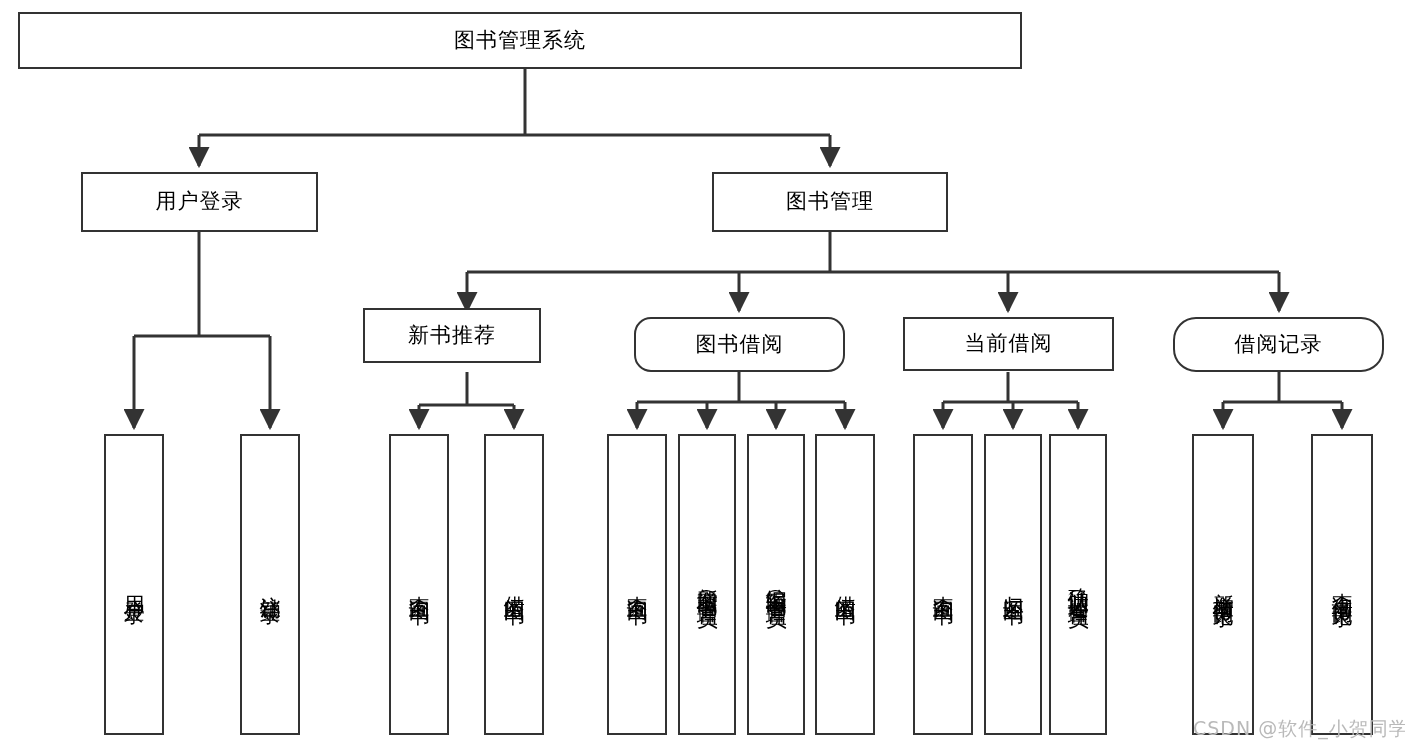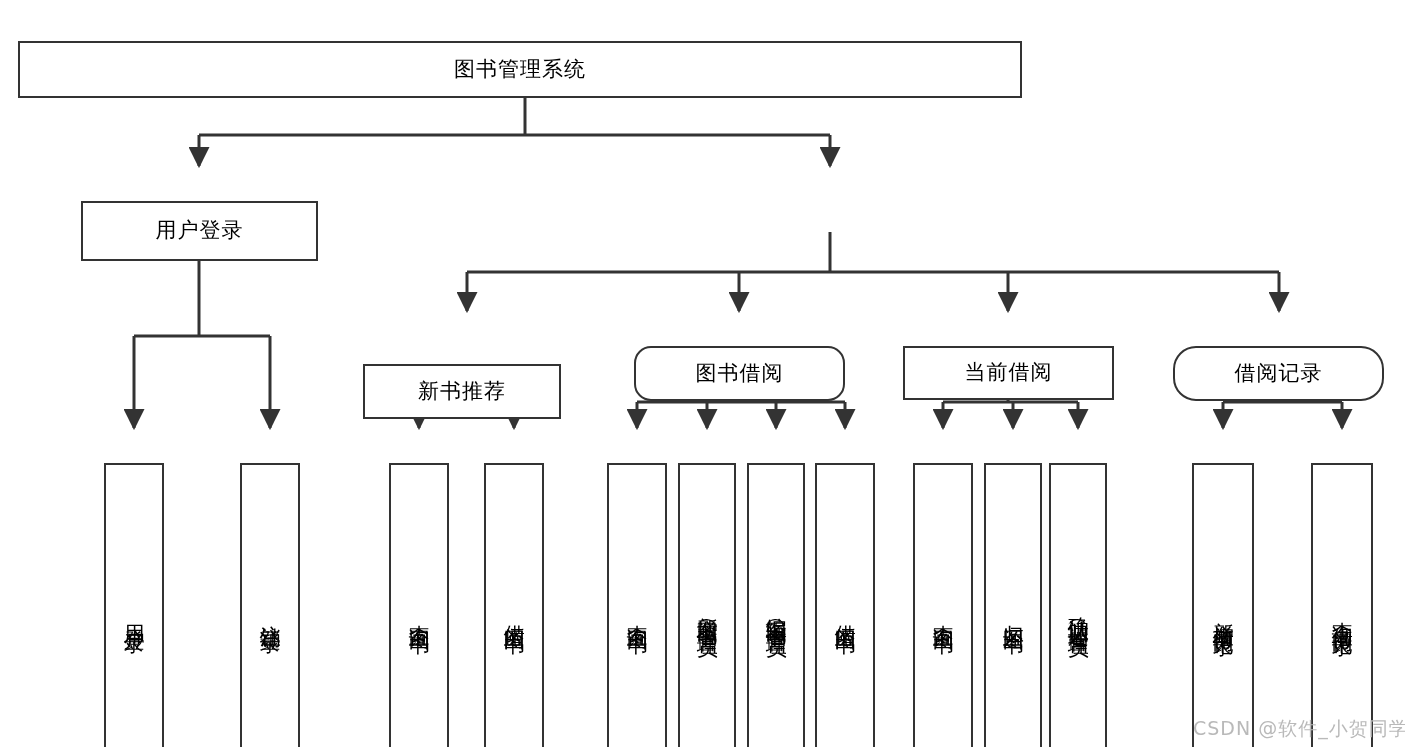--- a/index.html
+++ b/index.html
@@ -30,21 +30,20 @@
   }
   .node {
     position: absolute;
     box-sizing: border-box;
     border: 2px solid #333333;
     background: #ffffff;
     display: flex;
     align-items: center;
     justify-content: center;
     color: #000000;
-    margin-top: 29px;
   }
   .node.horiz .node-label {
     font-size: 21px;
     line-height: 1.2;
     letter-spacing: 1px;
     white-space: nowrap;
   }
   .node.vert {
     padding: 4px 0;
   }
@@ -124,22 +123,25 @@
     </g>
   </svg>
 
   <div class="node horiz node-root" style="left:18px; top:12px; width:1004px; height:57px;">
     <span class="node-label">图书管理系统</span>
   </div>
 
   <div class="node horiz" style="left:81px; top:172px; width:237px; height:60px;">
     <span class="node-label">用户登录</span>
   </div>
+  <div class="node horiz" style="left:712px; top:172px; width:236px; height:60px;">
+    <span class="node-label">图书管理</span>
+  </div>
 
-  <div class="node horiz" style="left:363px; top:335px; width:198px; height:55px;">
+  <div class="node horiz" style="left:363px; top:308px; width:178px; height:55px;">
     <span class="node-label">新书推荐</span>
   </div>
   <div class="node horiz" style="left:634px; top:317px; width:211px; height:55px;border-radius:17px;">
     <span class="node-label">图书借阅</span>
   </div>
   <div class="node horiz" style="left:903px; top:317px; width:211px; height:54px;">
     <span class="node-label">当前借阅</span>
   </div>
   <div class="node horiz" style="left:1173px; top:317px; width:211px; height:55px;border-radius:23px;">
     <span class="node-label">借阅记录</span>

